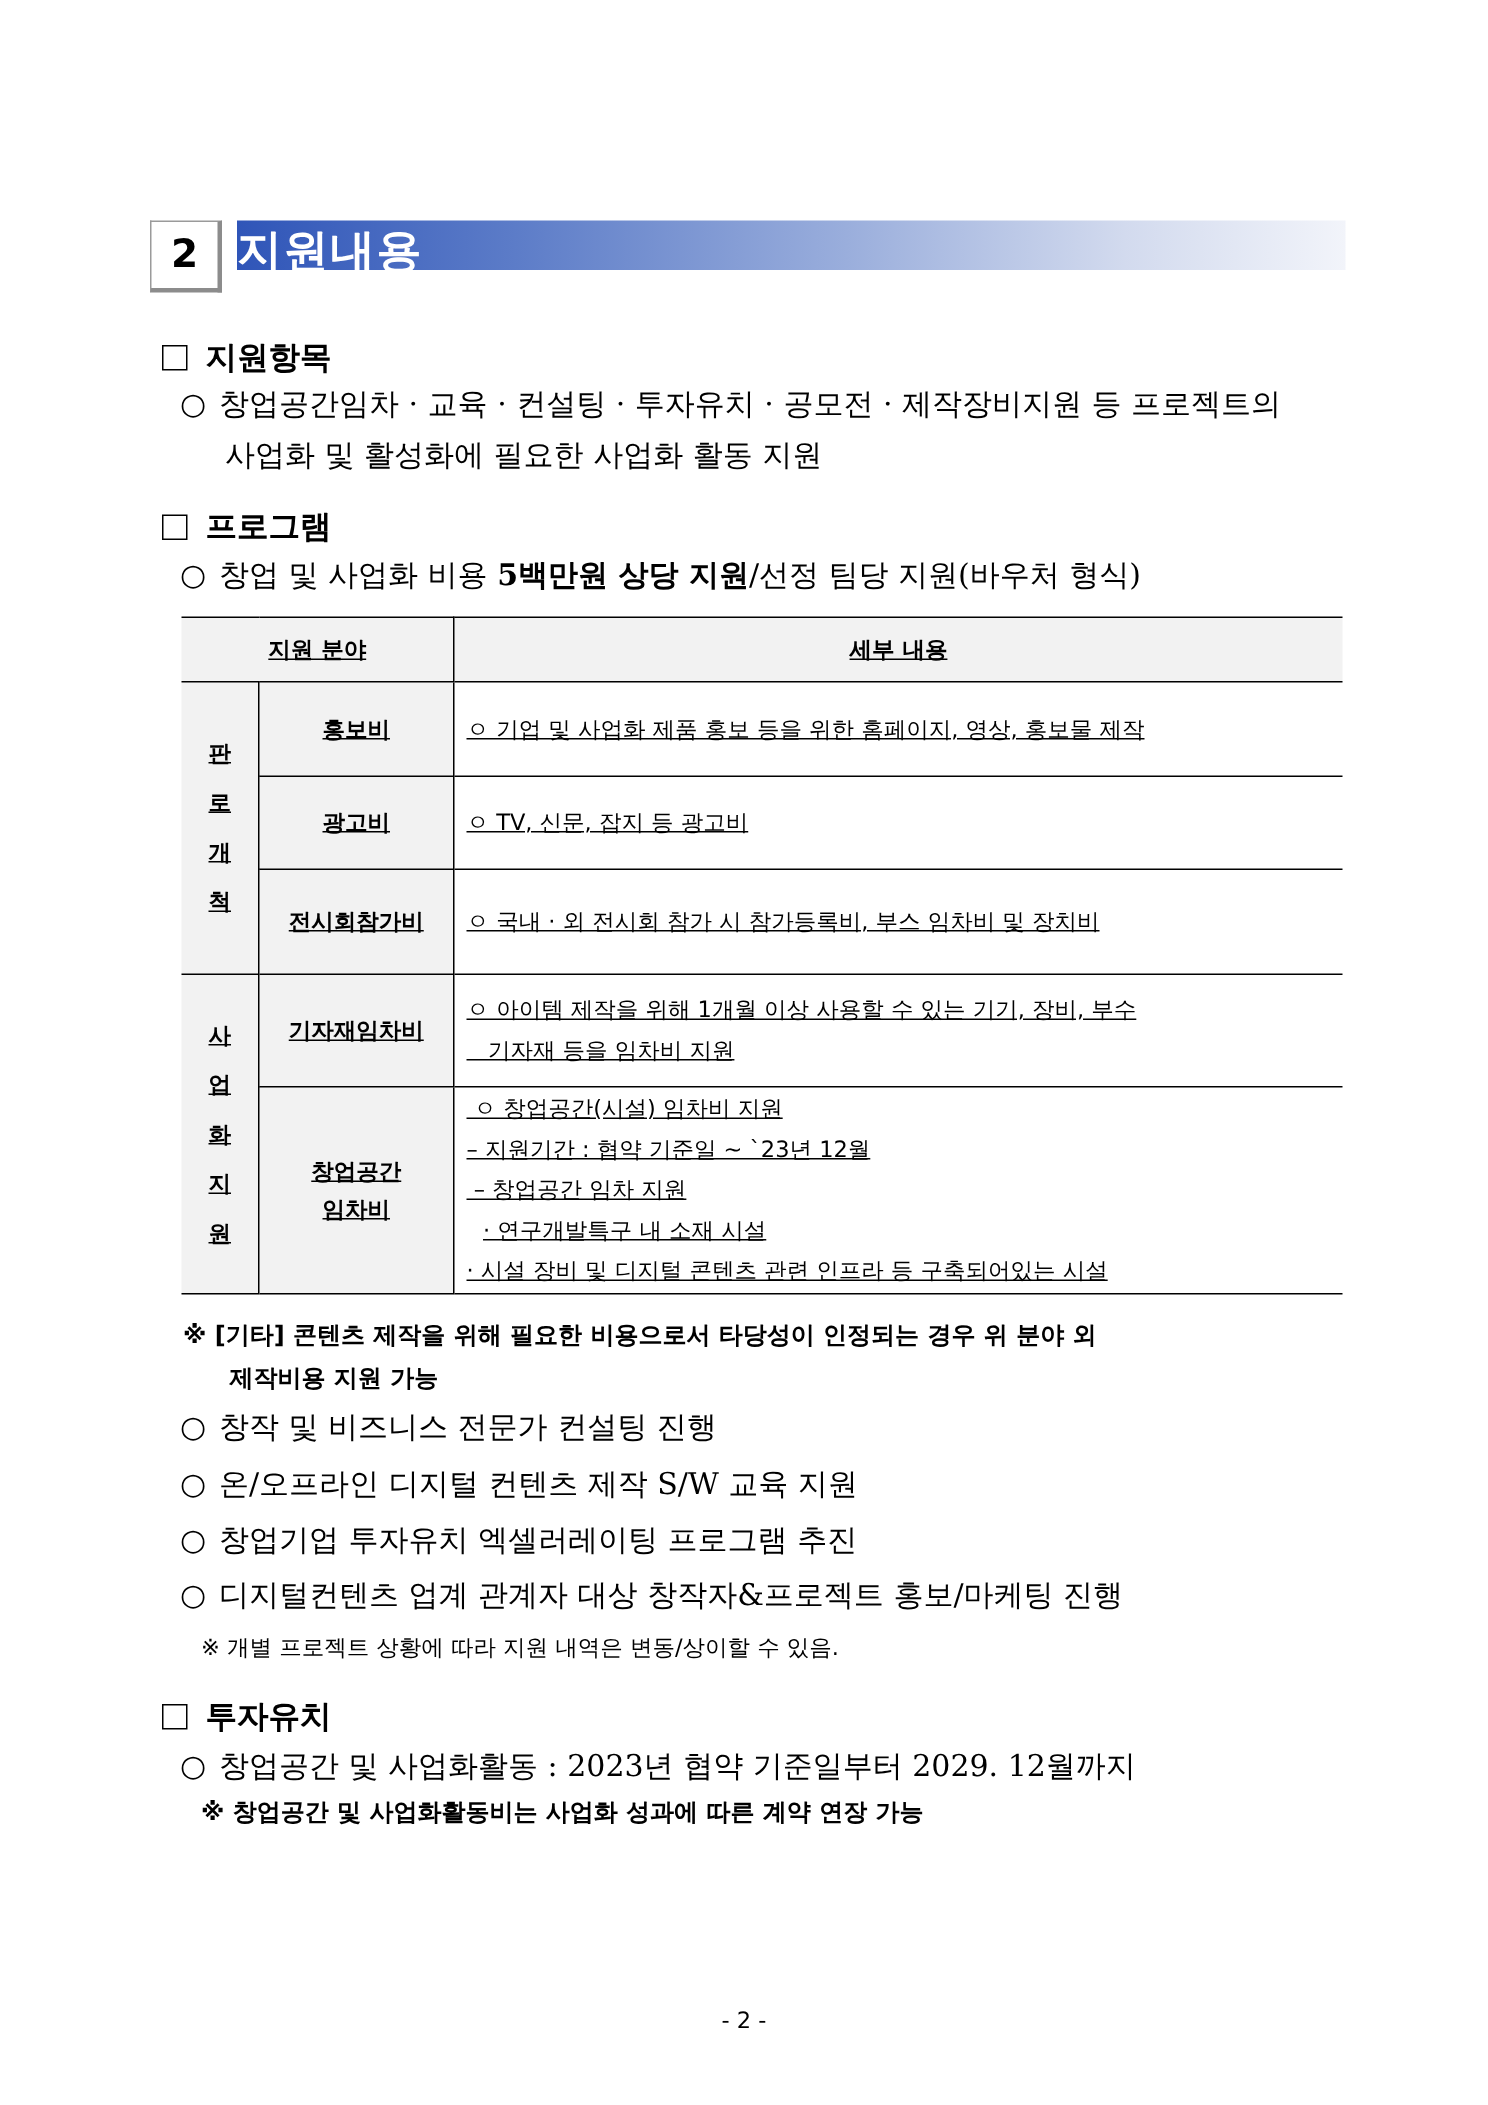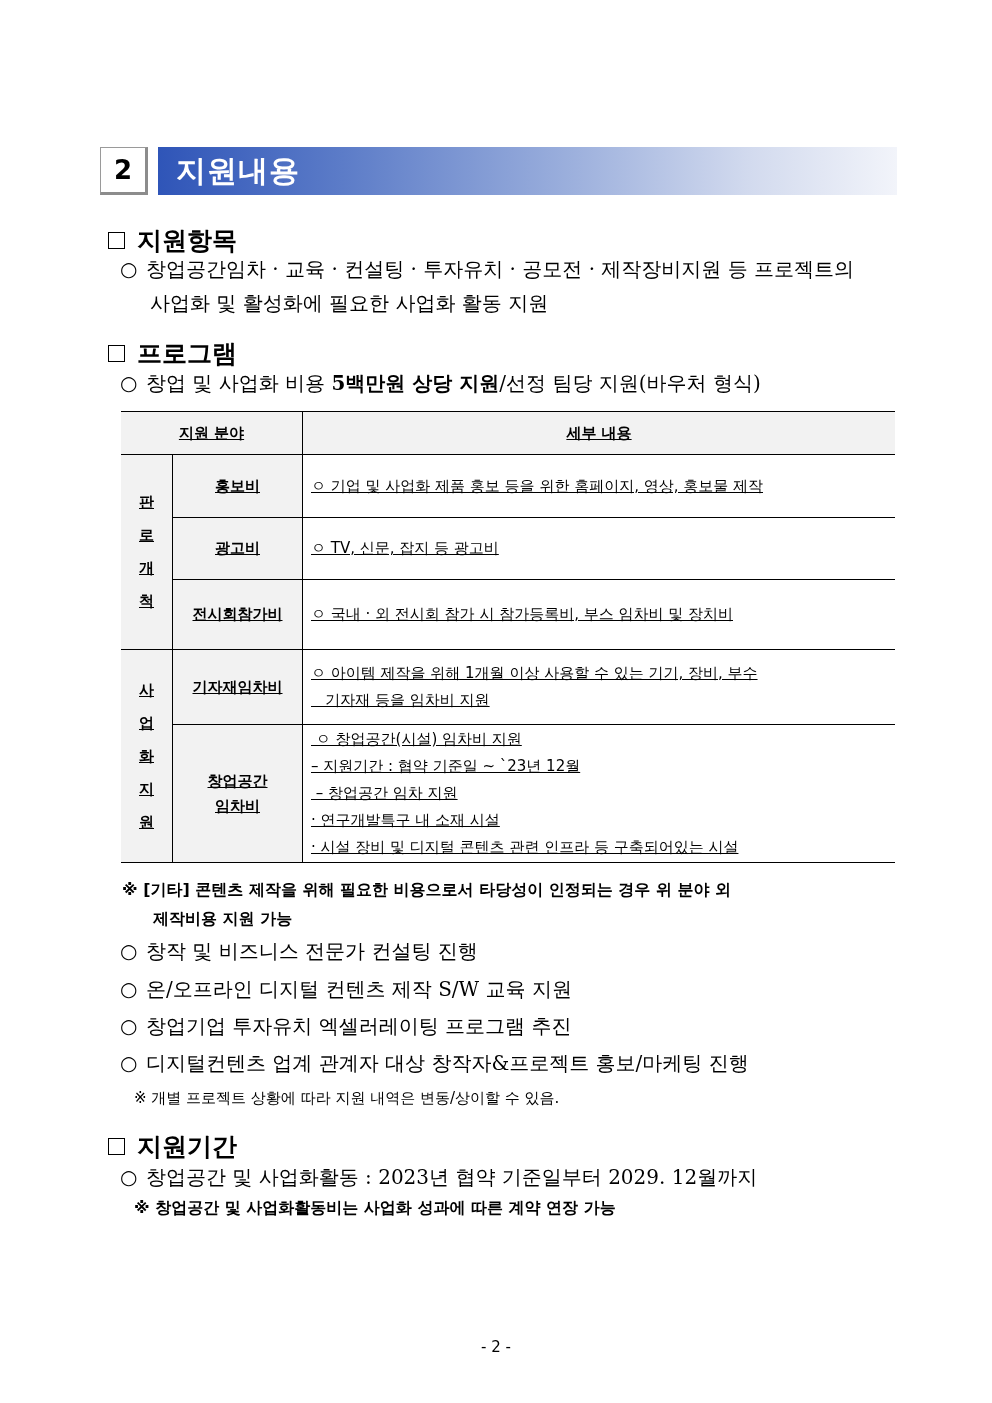--- a/index.html
+++ b/index.html
@@ -7,28 +7,28 @@
 
   
   .sec-header { position: absolute; left: 100px; top: 147px; width: 797px; height: 49px; }
   .sec-num {
     position: absolute; left: 0; top: 0; width: 44px; height: 44px;
     border: 1px solid #9a9a9a; border-right: 3px solid #8c8c8c; border-bottom: 3px solid #8c8c8c;
     background: #fff; display: flex; align-items: center; justify-content: center;
     font-family: "DejaVu Sans", sans-serif; font-weight: bold; font-size: 26px;
   }
   .sec-bar {
-    position: absolute; left: 58px; top: 0; width: 739px; height: 48px;
+    position: absolute; left: 58px; top: 0; width: 739px; height: 33px;
     background: linear-gradient(to right, #2f55b8 0%, #5c7cc8 25%, #9aaedc 55%, #d2daee 80%, #f2f4fa 100%);
-    display: flex; align-items: center; padding-left: 18px; box-sizing: border-box;
+    display: flex; box-sizing: border-box;
   }
   .sec-title { color: #fff; font-family: "DejaVu Sans", sans-serif; font-weight: bold; font-size: 30px; letter-spacing: 1px; }
 
   .abs { position: absolute; }
-  .sq-head { font-family: "DejaVu Serif", serif; font-weight: bold; font-size: 25px; display: flex; align-items: center; }
+  .sq-head { font-family: "DejaVu Serif", serif; font-weight: bold; font-size: 21px; display: flex; align-items: center; }
   .sq-box { display: inline-block; width: 17px; height: 17px; border: 1.5px solid #000; margin-right: 12px; box-sizing: border-box; }
   .bullet-line { font-family: "DejaVu Serif", serif; font-size: 20px; white-space: nowrap; }
   .circ { display: inline-block; width: 26px; }
   b.bold { font-weight: bold; }
 
   
   table.grid { position: absolute; left: 121px; top: 411px; width: 774px; border-collapse: collapse;
     font-family: "DejaVu Sans", sans-serif; font-size: 15px; }
   table.grid td { border-left: 1px solid #000; border-right: 1px solid #000; }
   table.grid tr.sep td { border-top: 1.5px solid #000; text-decoration: underline; }
@@ -120,21 +120,21 @@
   </tr>
   <tr class="sep" style="height:138px; border-bottom:1.5px solid #000;">
     <td class="h">
       <div>창업공간</div>
       <div style="margin-top:6px;">임차비</div>
     </td>
     <td class="content last" style="font-size:15px;">
       <div class="cline" style="white-space:pre;"> ㅇ 창업공간(시설) 임차비 지원</div>
       <div class="cline" style="white-space:pre;">– 지원기간 : 협약 기준일 ~ `23년 12월</div>
       <div class="cline" style="white-space:pre;"> – 창업공간 임차 지원</div>
-      <div class="cline" style="white-space:pre;">· 연구개발특구 내 소재 시설</div>
+      <div class="cline" style="white-space:pre;margin-left:11px;">· 연구개발특구 내 소재 시설</div>
       <div class="cline" style="white-space:pre;">· 시설 장비 및 디지털 콘텐츠 관련 인프라 등 구축되어있는 시설</div>
     </td>
   </tr>
 </tbody>
   </table>
 
 <div class="abs note-bold" style="left:122px; top:880px;">※ [기타] 콘텐츠 제작을 위해 필요한 비용으로서 타당성이 인정되는 경우 위 분야 외</div>
 <div class="abs note-bold" style="left:153px; top:909px;">제작비용 지원 가능</div>
 
 <div class="abs bullet-line" style="left:120px; top:938px;">
@@ -146,20 +146,20 @@
 <div class="abs bullet-line" style="left:120px; top:1013px;">
   <span class="circ">○</span><span>창업기업 투자유치 엑셀러레이팅 프로그램 추진</span>
 </div>
 <div class="abs bullet-line" style="left:120px; top:1050px;">
   <span class="circ">○</span><span>디지털컨텐츠 업계 관계자 대상 창작자&amp;프로젝트 홍보/마케팅 진행</span>
 </div>
 <div class="abs note" style="left:134px; top:1089px;">※ 개별 프로젝트 상황에 따라 지원 내역은 변동/상이할 수 있음.</div>
 
 <div class="abs sq-head" style="left:108px; top:1130px;">
   <span class="sq-box"></span>
-  <span>지원기간</span>
+  <span>투자유치</span>
 </div>
 <div class="abs bullet-line" style="left:120px; top:1164px;">
   <span class="circ">○</span><span>창업공간 및 사업화활동 : 2023년 협약 기준일부터 2029. 12월까지</span>
 </div>
 <div class="abs note-bold" style="left:134px; top:1198px;">※ 창업공간 및 사업화활동비는 사업화 성과에 따른 계약 연장 가능</div>
 
 <div class="page-num">- 2 -</div>
 
 </body></html>

